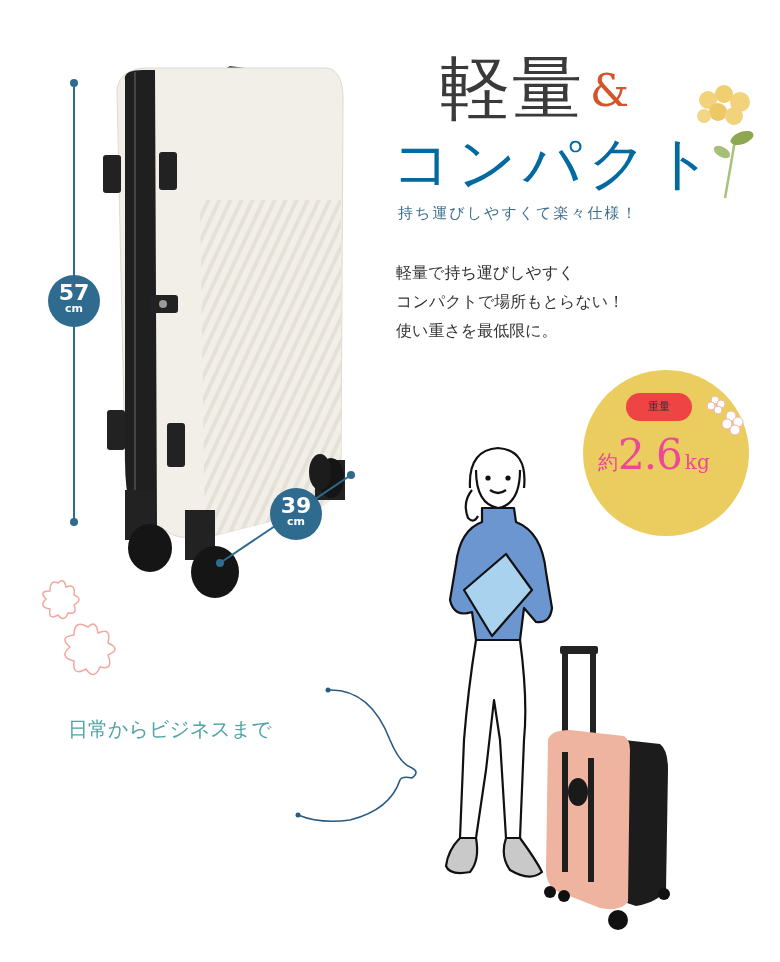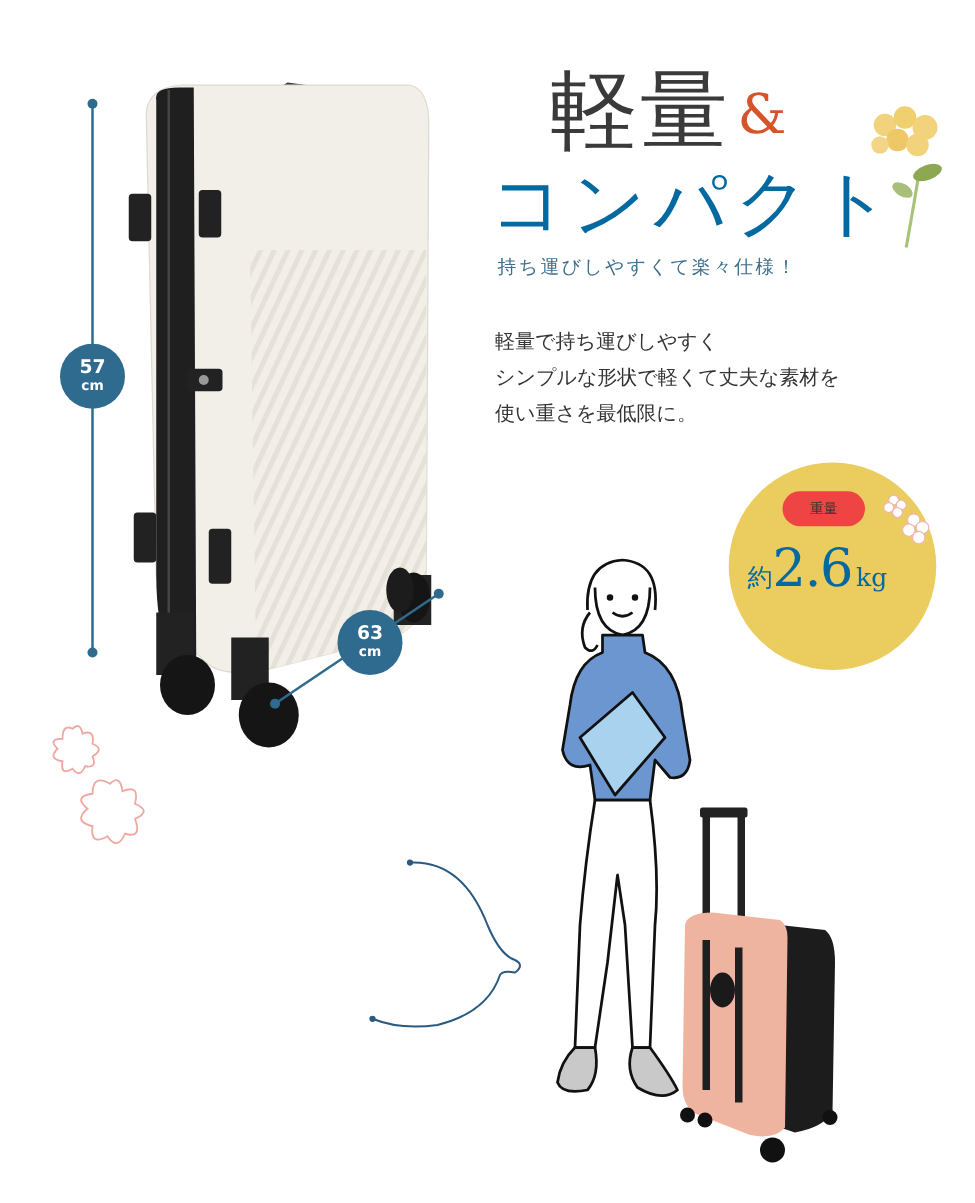--- a/index.html
+++ b/index.html
@@ -11,33 +11,33 @@
   .title-amp { font-family:"DejaVu Serif", serif; font-size:44px; color:#d6542a; margin-left:6px; vertical-align:6px; }
   .title-line2 { left:392px; top:128px; font-family:Liberation Sans, sans-serif; font-size:58px; line-height:70px; color:#0369a1; letter-spacing:6px; white-space:nowrap; }
   .subtitle { left:398px; top:204px; font-family:"DejaVu Serif", serif; font-size:15px; color:#3d6f8e; letter-spacing:2px; white-space:nowrap; }
 
   .body-text { left:396px; top:258px; font-size:16px; line-height:29px; color:#333333; white-space:nowrap; }
   .body-text div { white-space:nowrap; }
 
   
   .weight-circle { left:583px; top:370px; width:166px; height:166px; border-radius:50%; background:#ebcc5f; }
   .weight-pill { left:626px; top:393px; width:66px; height:28px; border-radius:14px; background:#ef4444; text-align:center; font-family:"DejaVu Serif", serif; font-size:11px; line-height:28px; color:#333; }
-  .weight-value { left:598px; top:430px; white-space:nowrap; color:#0369a1; font-family:"DejaVu Serif", serif; }
+  .weight-value { left:598px; top:430px; white-space:nowrap; color:#ec4899; font-family:"DejaVu Serif", serif; }
   .weight-prefix { font-size:20px; }
   .weight-num { font-size:42px; letter-spacing:-1px; }
   .weight-unit { font-size:20px; margin-left:3px; }
 
   
   .caption { left:68px; top:714px; font-size:20px; line-height:31px; color:#4fa3a5; white-space:nowrap; }
 
   
   .dim-line { background:#2f6b8e; }
   .dim-dot { width:8px; height:8px; border-radius:50%; background:#2f6b8e; }
   .dim-badge { width:52px; height:52px; border-radius:50%; background:#2f6b8e; color:#fff; text-align:center; font-family:"DejaVu Sans", sans-serif; font-weight:bold; }
-  .dim-badge .num { display:block; font-size:15px; line-height:20px; padding-top:8px; }
+  .dim-badge .num { display:block; font-size:22px; line-height:20px; padding-top:8px; }
   .dim-badge .unit { display:block; font-size:11px; line-height:11px; }
 </style>
 </head>
 <body>
 
 <div class="abs title-line1">
   <span>軽量</span><span class="title-amp">&amp;</span>
 </div>
 <div class="abs title-line2">コンパクト</div>
 <div class="abs subtitle">持ち運びしやすくて楽々仕様！</div>
@@ -49,21 +49,21 @@
   <circle cx="18" cy="20" r="9" fill="#f2d27a"></circle>
   <circle cx="34" cy="14" r="9" fill="#f0cf6e"></circle>
   <circle cx="50" cy="22" r="10" fill="#f2d27a"></circle>
   <circle cx="28" cy="32" r="9" fill="#eec866"></circle>
   <circle cx="44" cy="36" r="9" fill="#f2d27a"></circle>
   <circle cx="14" cy="36" r="7" fill="#f3d685"></circle>
 </svg>
 
 <div class="abs body-text">
   <div>軽量で持ち運びしやすく</div>
-  <div>シンプルな形状で軽くて丈夫な素材を</div>
+  <div>コンパクトで場所もとらない！</div>
   <div>使い重さを最低限に。</div>
 </div>
 
 <div class="abs weight-circle"></div>
 <div class="abs weight-pill">重量</div>
 <div class="abs weight-value">
   <span class="weight-prefix">約</span><span class="weight-num">2.6</span><span class="weight-unit">kg</span>
 </div>
 
 <svg class="abs" style="left:705px;top:392px" width="40" height="44">
@@ -119,32 +119,33 @@
   <span class="num">57</span>
   <span class="unit">cm</span>
 </div>
 
 <svg class="abs" style="left:210px;top:465px" width="150" height="105">
   <line x1="10" y1="98" x2="141" y2="10" stroke="#2f6b8e" stroke-width="2"></line>
   <circle cx="10" cy="98" r="4" fill="#2f6b8e"></circle>
   <circle cx="141" cy="10" r="4" fill="#2f6b8e"></circle>
 </svg>
 <div class="abs dim-badge" style="left:270px;top:488px">
-  <span class="num">63</span>
+  <span class="num">39</span>
   <span class="unit">cm</span>
 </div>
 
 <svg class="abs" style="left:30px;top:575px" width="90" height="120">
   <g fill="none" stroke="#f0a8a2" stroke-width="1.5">
     <path d="M28 8 Q34 2 36 12 Q46 8 44 20 Q54 24 44 30 Q48 40 38 38 Q34 48 28 40 Q18 46 20 34 Q8 32 16 24 Q8 16 20 16 Q20 4 28 8 Z"></path>
     <path d="M58 52 Q66 44 68 58 Q82 52 78 68 Q92 74 78 80 Q84 96 70 92 Q64 106 56 94 Q42 102 44 86 Q28 82 40 72 Q28 62 44 60 Q44 44 58 52 Z"></path>
   </g>
 </svg>
 
 <div class="abs caption">
+  <div>日常からビジネスまで</div>
 </div>
 <svg class="abs" style="left:290px;top:680px" width="130" height="150">
   <path d="M38 10 Q80 8 100 60 Q110 84 122 88 Q130 92 122 98 Q112 96 110 100 Q100 130 60 140 Q30 144 8 135" fill="none" stroke="#2a5a80" stroke-width="1.6"></path>
   <circle cx="38" cy="10" r="2.5" fill="#2a5a80"></circle>
   <circle cx="8" cy="135" r="2.5" fill="#2a5a80"></circle>
 </svg>
 
 <svg class="abs" style="left:420px;top:440px" width="140" height="470">
   <g stroke="#111" stroke-width="2.2" fill="none" stroke-linejoin="round">
 

